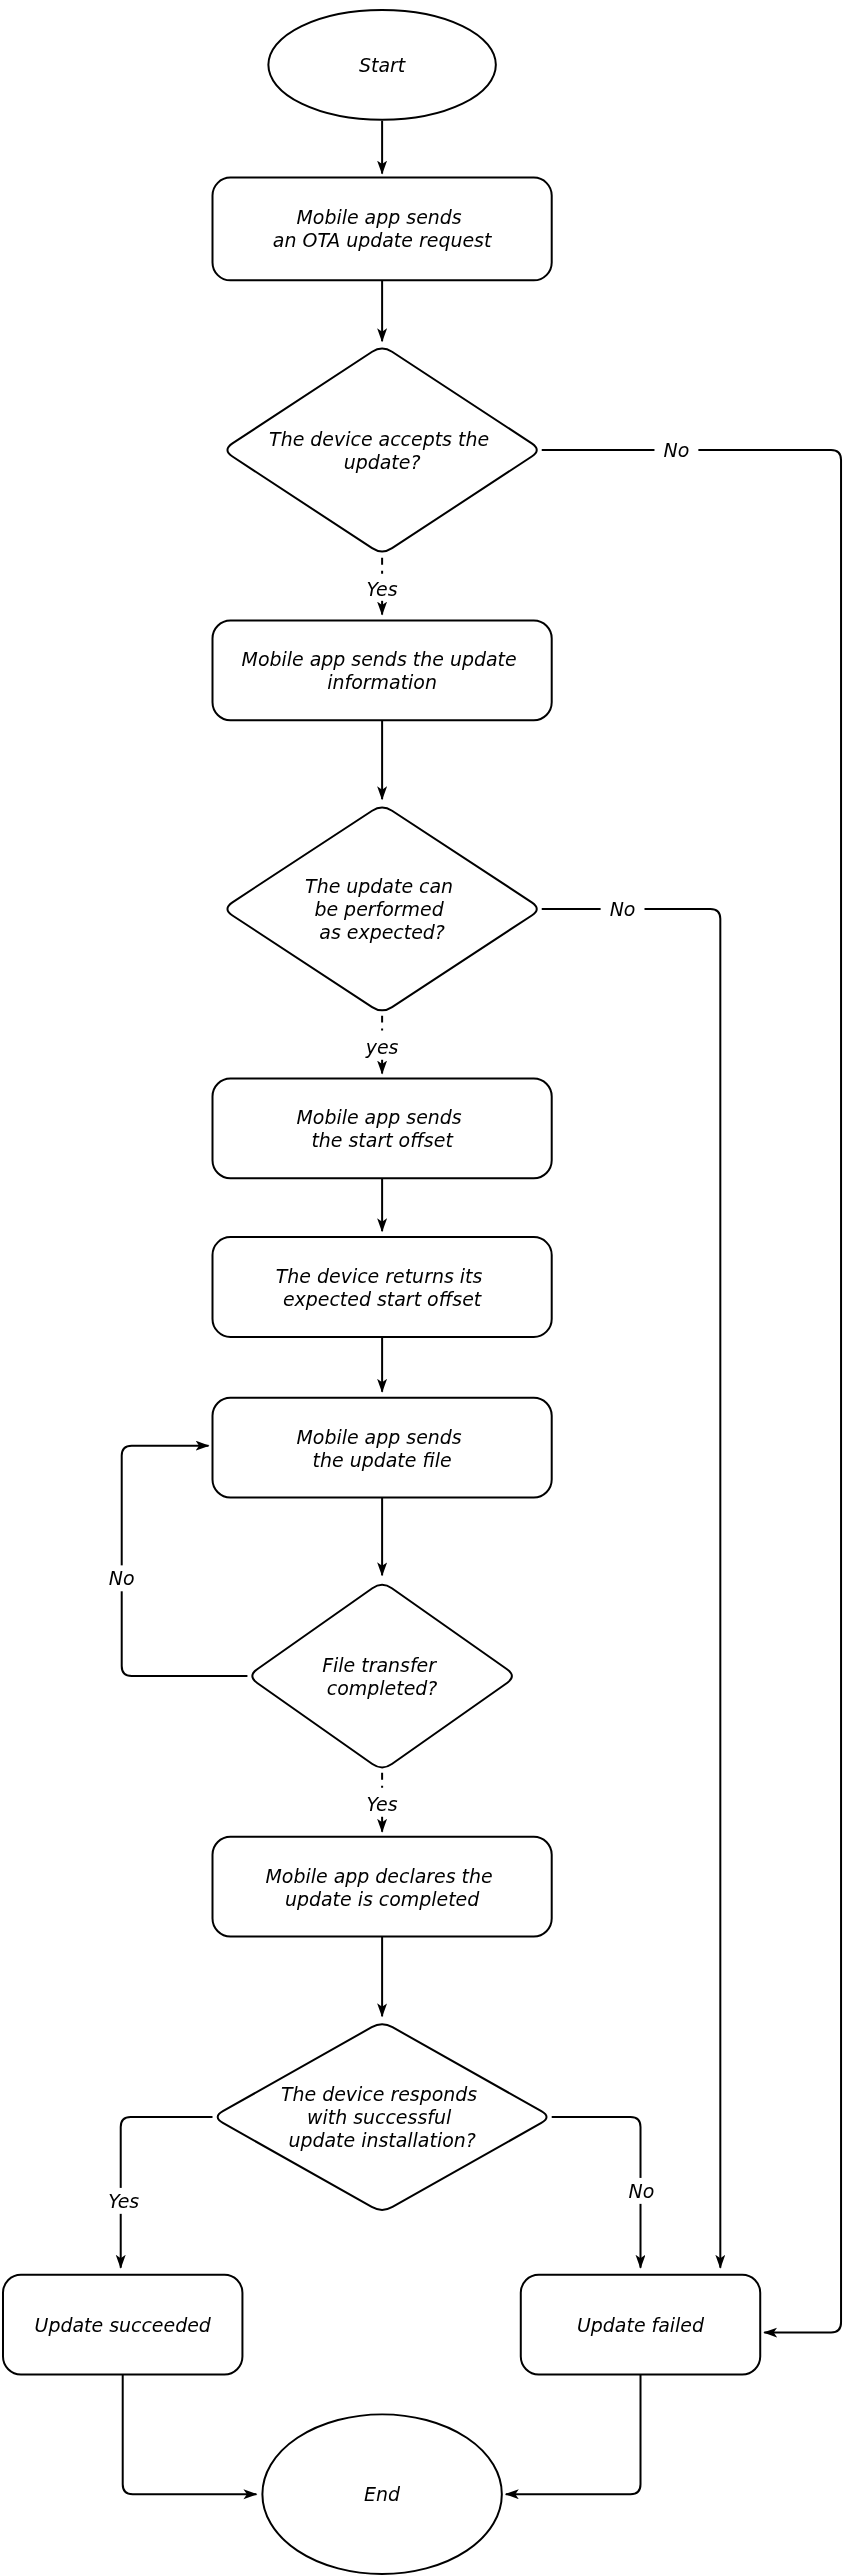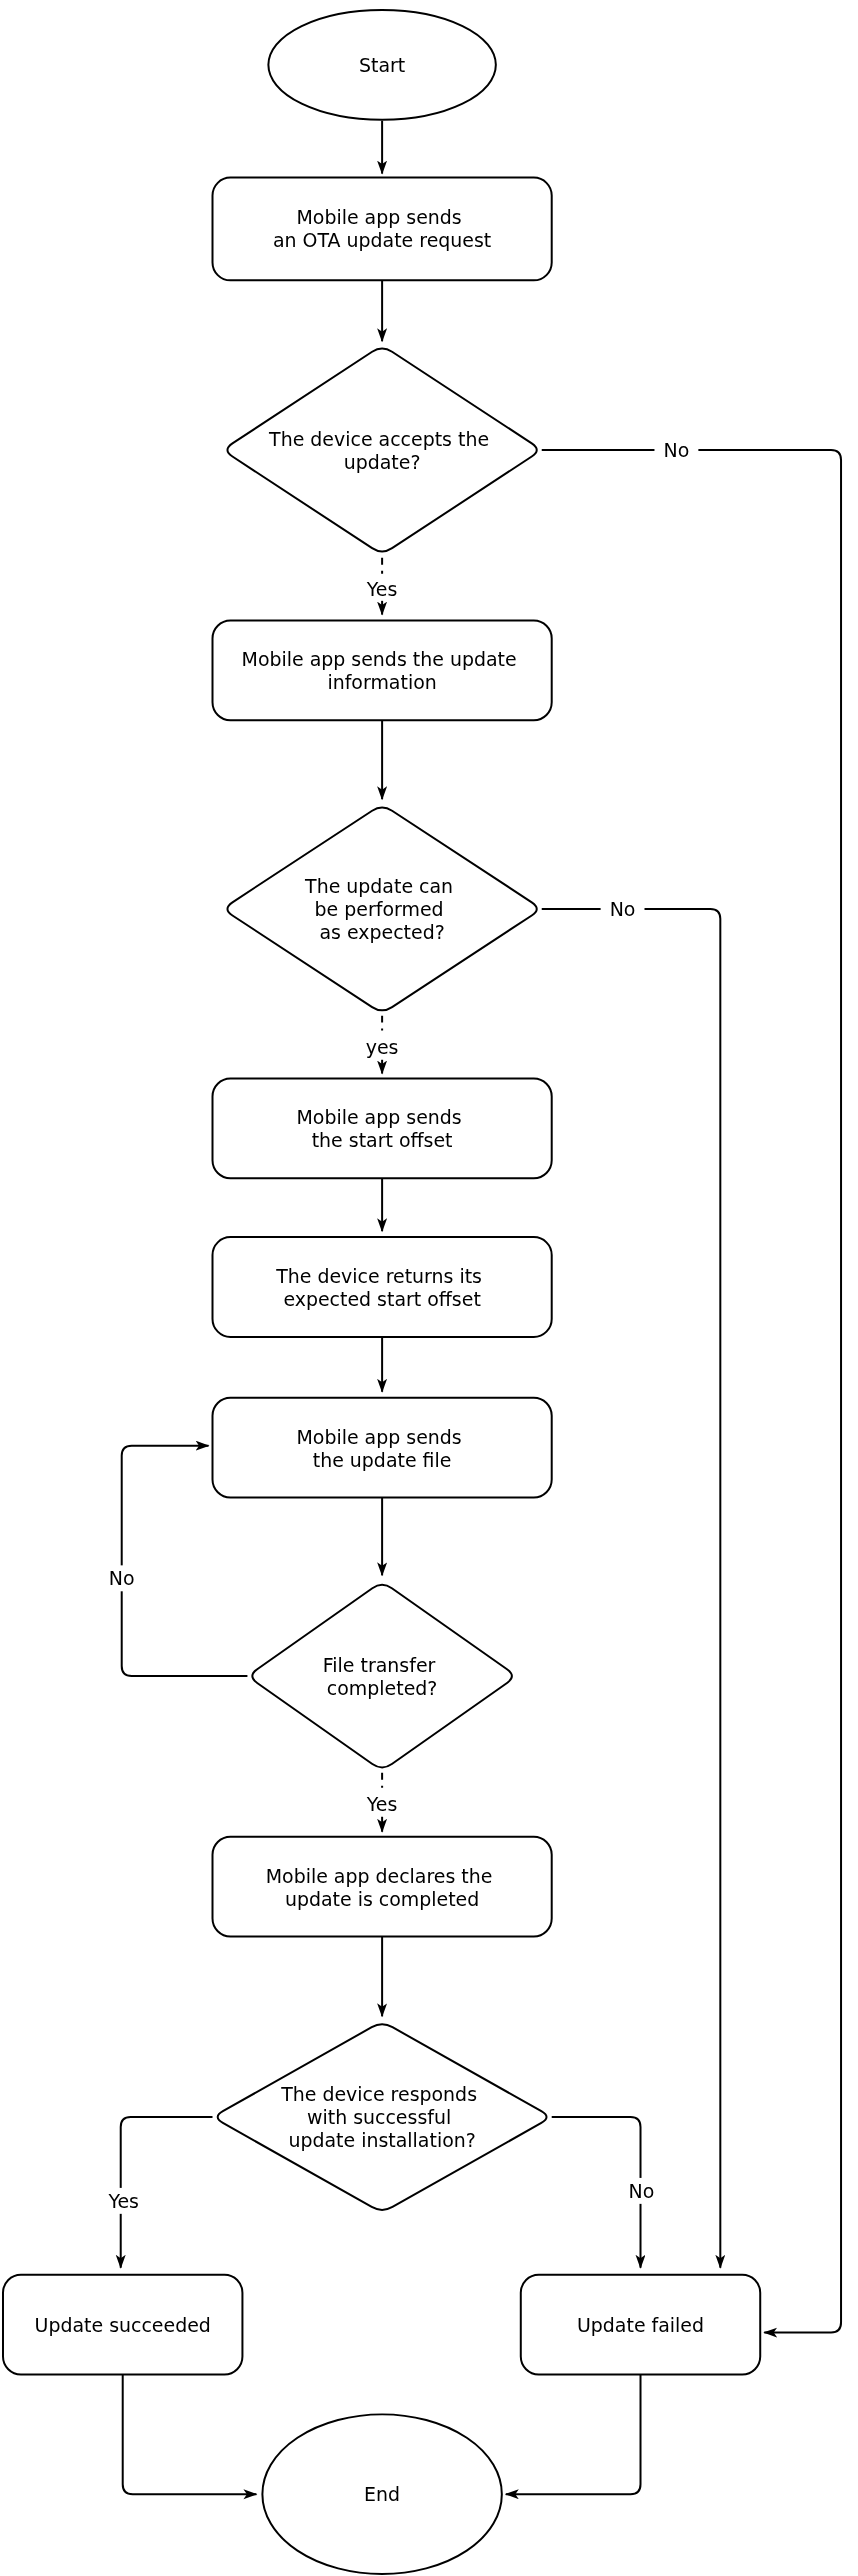--- a/index.html
+++ b/index.html
@@ -1,19 +1,20 @@
 <!DOCTYPE html>
 <html><head>
 <meta charset="utf-8">
 <style>
   html, body { margin: 0; padding: 0; background: #ffffff; }
   .canvas {
     width: 858px; height: 2576px; position: relative;
     background: #ffffff;
     font-family: "DejaVu Sans", sans-serif;
+    font-style: italic;
   }
   svg { display: block; }
   svg text {
     font-family: "DejaVu Sans", sans-serif;
     font-size: 19px;
     fill: #000000;
     text-anchor: middle;
     dominant-baseline: central;
   }
   .shape { fill: #ffffff; stroke: #000000; stroke-width: 2; }

